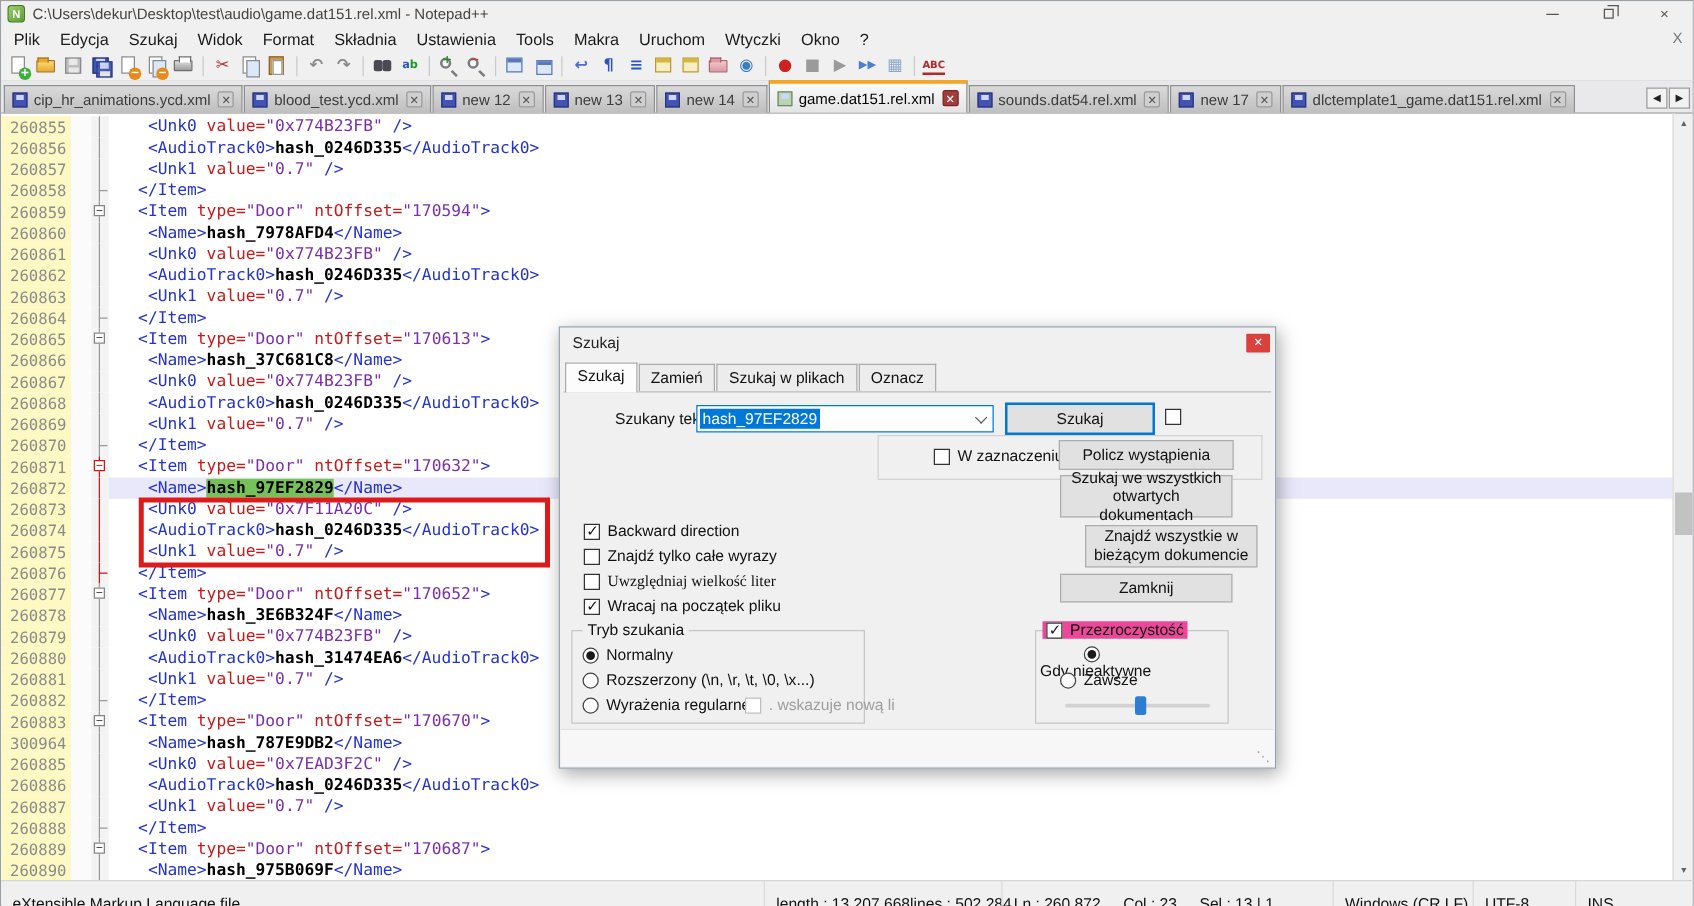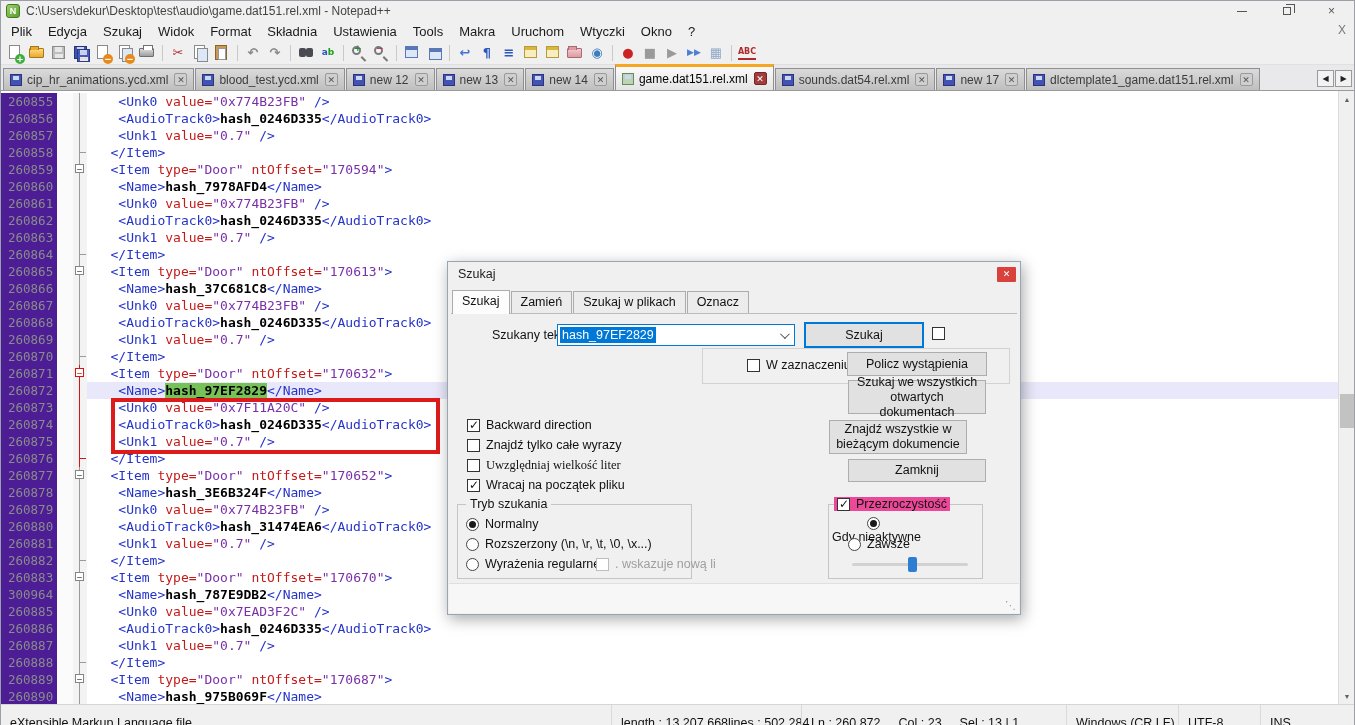--- a/index.html
+++ b/index.html
@@ -67,21 +67,21 @@
   .ticon:before{content:"";position:absolute;left:2px;top:1px;width:6px;height:4px;background:#cdd6f2;}
   .tab.active .ticon{background:#bcd4b4;border-color:#6a8a62;}
   .tclose{width:13px;height:13px;margin-left:6px;font-size:9px;line-height:12px;text-align:center;color:#555;background:#cfcfcf;border:1px solid #9a9a9a;border-radius:2px;flex:none;}
   .tab.active .tclose{background:#a23d3d;border-color:#7a2525;color:#fff;}
   .tabscroll{margin-left:auto;display:flex;margin-bottom:3px;margin-right:2px;}
   .tsbtn{width:17px;height:17px;border:1px solid #9a9a9a;background:#f2f2f2;font-size:8px;color:#222;display:flex;align-items:center;justify-content:center;margin-left:1px;}
 
   
   .editor{position:absolute;left:0;top:90px;width:1339px;height:613px;background:#fff;overflow:hidden;padding-top:2px;}
   .row{display:flex;height:17px;font-family:"DejaVu Sans Mono","Liberation Mono",monospace;}
-  .num{width:56px;flex:none;background:#4c1d95;color:#8b8b8b;font-size:12.5px;line-height:17px;padding-left:7px;}
+  .num{width:56px;flex:none;background:#fef9c3;color:#8b8b8b;font-size:12.5px;line-height:17px;padding-left:7px;}
   .bm{width:16px;flex:none;background:#fbfbfb;}
   .fd{width:14px;flex:none;background:#f3f3f3;position:relative;}
   .fd .vl{position:absolute;left:6px;top:0;bottom:0;width:1px;background:#9a9a9a;}
   .fd .bx{position:absolute;left:2px;top:3px;width:9px;height:9px;background:#fff;border:1px solid #848484;color:#444;font:9px/8px "DejaVu Sans Mono",monospace;text-align:center;z-index:2;}
   .fd .tk{position:absolute;left:6px;top:8px;width:7px;height:1px;background:#9a9a9a;}
   .row.fr .vl,.row.fr .tk{background:var(--foldred);}
   .row.fr .bx{border-color:var(--foldred);color:var(--foldred);}
   .cd{flex:1;white-space:pre;font-size:13px;line-height:17px;color:#000;}
   .row.cur .cd{background:var(--curline);}
   .tg{color:var(--c-tag);}
@@ -693,21 +693,21 @@
 
     <div class="selframe"></div>
     <div class="cbrow" style="left:299px;top:96px">
       <span class="cb" id="cb-insel"></span>
       <span>W zaznaczeniu</span>
     </div>
     <div class="btn" style="left:399px;top:90px;width:140px;height:24px">Policz wystąpienia</div>
 
     <div id="actionbtns">
         <div class="btn" style="left: 400px; top: 118px; width: 138px; height: 34px;">Szukaj we wszystkich otwartych dokumentach</div>
-        <div class="btn" style="left: 381px; top: 158px; width: 138px; height: 34px;">Znajdź wszystkie w bieżącym dokumencie</div>
+        <div class="btn" style="left: 420px; top: 158px; width: 138px; height: 34px;">Znajdź wszystkie w bieżącym dokumencie</div>
         <div class="btn" style="left: 400px; top: 197px; width: 138px; height: 23px;">Zamknij</div>
       </div>
     <div id="optboxes">
         <div class="cbrow" style="left: 19px; top: 156px;">
           <span class="cb on"></span>
           <span>Backward direction</span>
         </div>
         <div class="cbrow" style="left: 19px; top: 176px;">
           <span class="cb"></span>
           <span>Znajdź tylko całe wyrazy</span>

